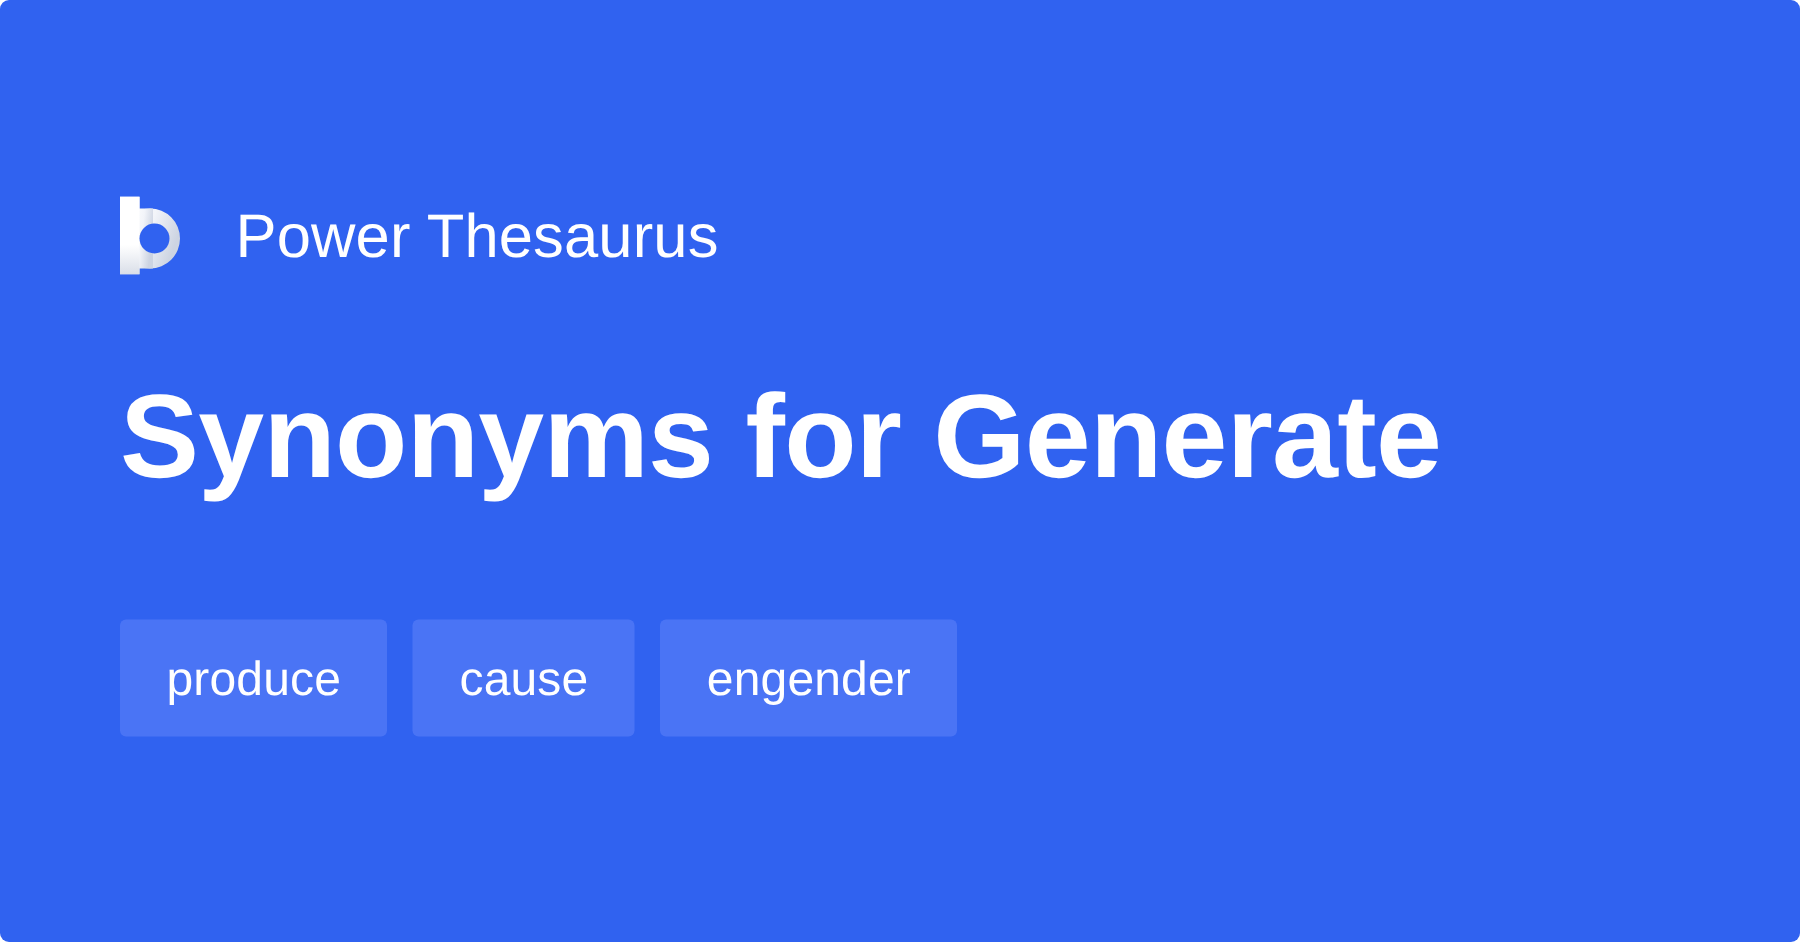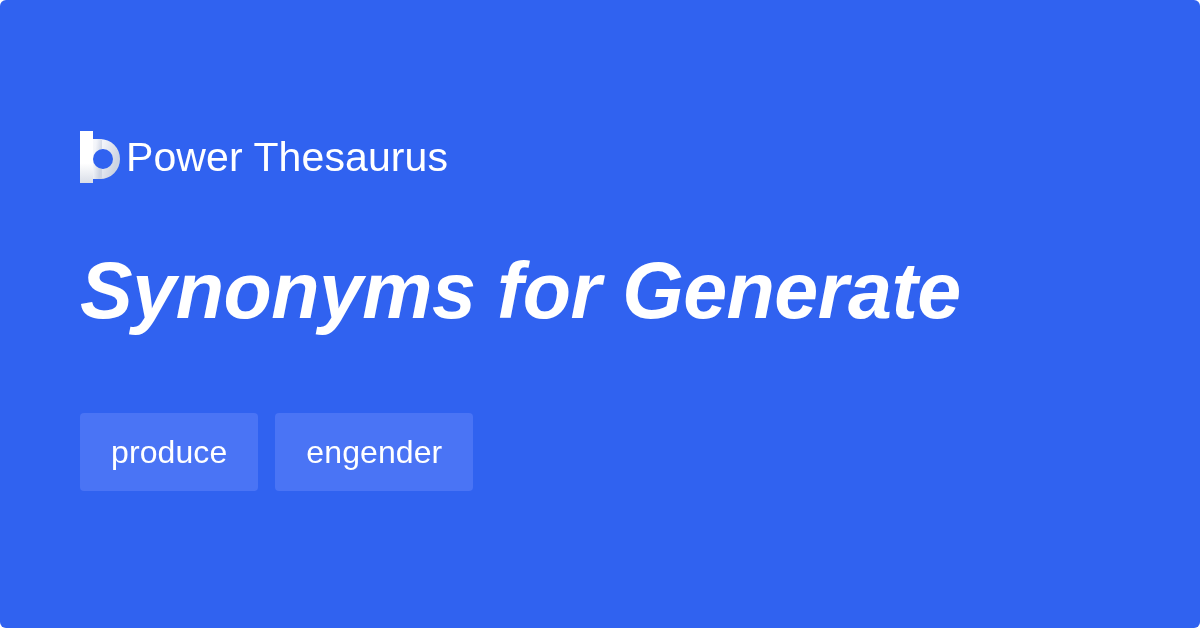--- a/index.html
+++ b/index.html
@@ -37,41 +37,41 @@
   }
 
   .brand-logo {
     width: 46px;
     height: 52px;
     display: block;
     flex: 0 0 auto;
   }
 
   .brand-name {
+    margin-left: 31px;
     font-size: 41px;
     font-weight: 400;
     line-height: 1;
     color: #ffffff;
     letter-spacing: 0.1px;
     white-space: nowrap;
   }
 
   
   .headline {
     position: absolute;
     left: 80px;
     top: 248px;
     width: 1040px;
     font-size: 79px;
     font-weight: 700;
     line-height: 1.08;
     color: #ffffff;
     letter-spacing: -0.5px;
     white-space: nowrap;
-    font-style: italic;
   }
 
   
   .chips {
     position: absolute;
     left: 80px;
     top: 413px;
     display: flex;
     flex-wrap: nowrap;
     align-items: flex-end;
@@ -126,16 +126,17 @@
         <circle cx="23" cy="28" r="10" fill="#3062f0"></circle>
       </svg>
     </span>
     <span class="brand-name">Power Thesaurus</span>
   </div>
 
   <h1 class="headline">Synonyms for Generate</h1>
 
   <div class="chips">
     <span class="chip">produce</span>
+    <span class="chip">cause</span>
     <span class="chip">engender</span>
   </div>
 
 </div>
 
 </body></html>

